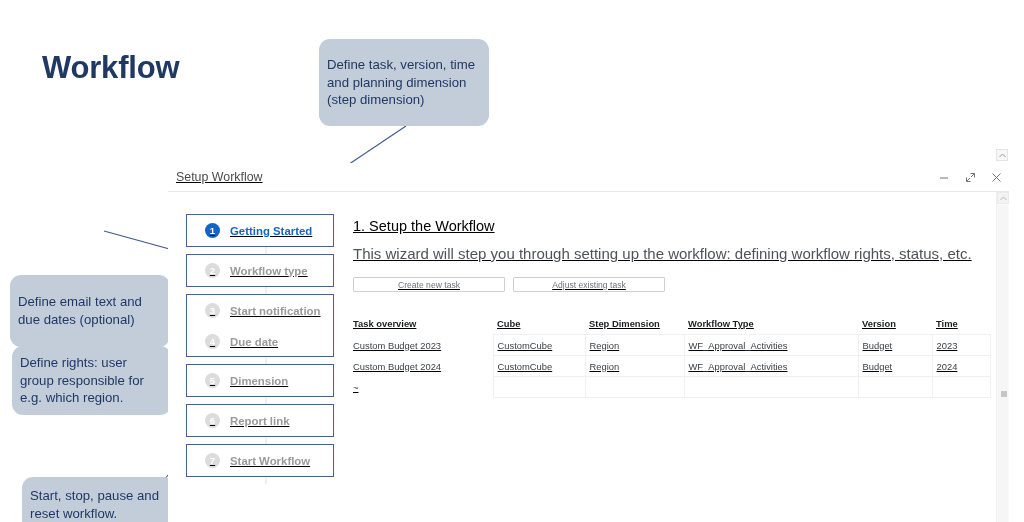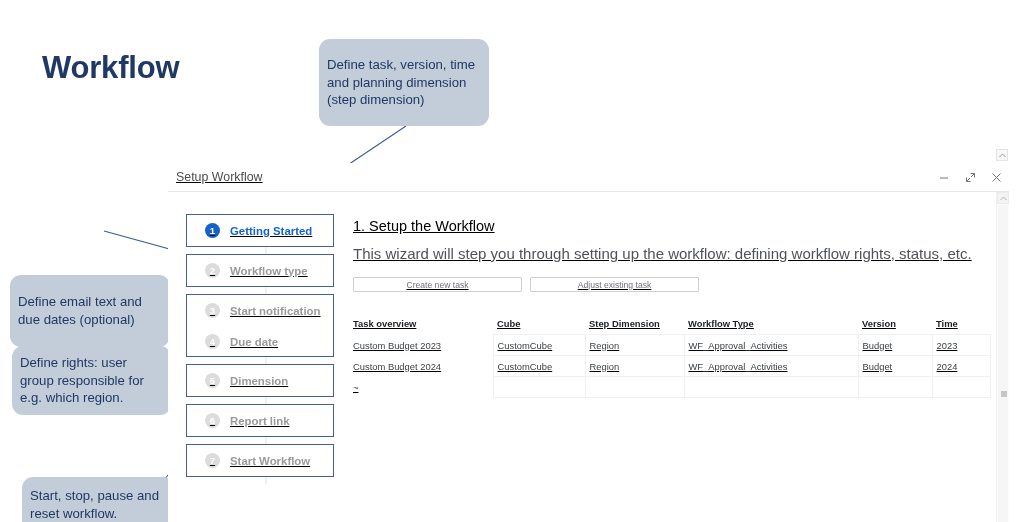--- a/index.html
+++ b/index.html
@@ -127,21 +127,21 @@
     position:relative;
   }
   .content-title{
     font-size:14.5px;color:#000000;font-weight:normal;margin:0 0 11px 0;
   }
   .content-sub{
     font-size:15px;color:#4f5358;margin:0 0 15px 0;
   }
   .btn-row{display:flex;gap:8px;margin-bottom:26px;}
   .wiz-btn{
-    width:169px;height:15px;
+    width:152px;height:15px;
     border:1px solid #d0d0d0;background:#ffffff;
     font-size:8.6px;color:#6d7177;
     display:flex;align-items:center;justify-content:center;
     box-sizing:border-box;
     border-radius:1px;
   }
 
   
   table.overview{
     border-collapse:collapse;

